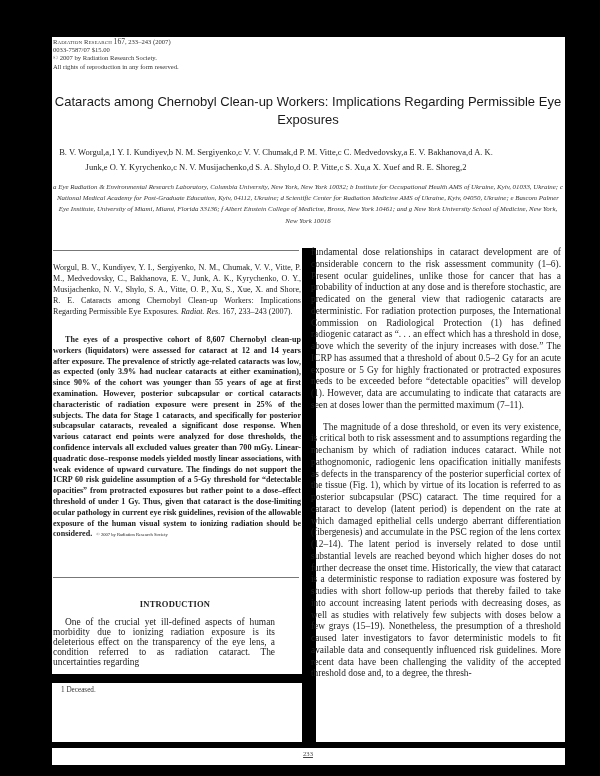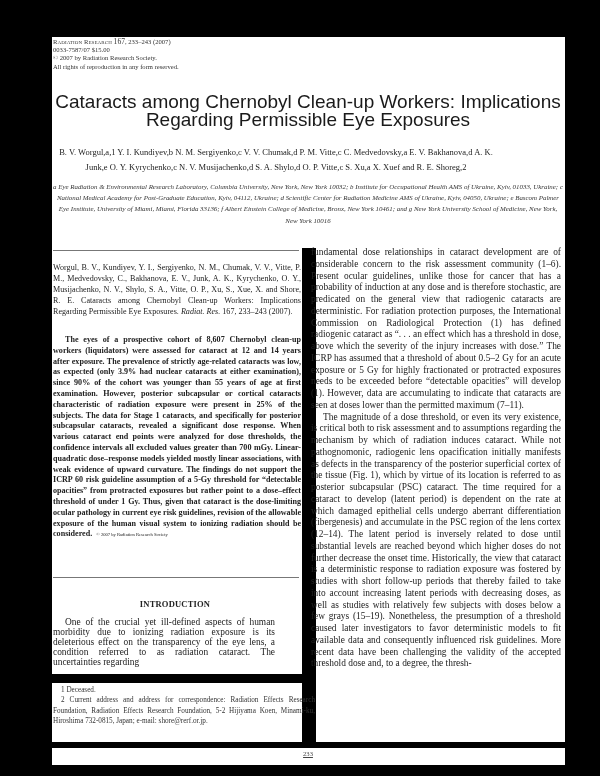--- a/index.html
+++ b/index.html
@@ -7,38 +7,38 @@
     width:600px; height:776px; background:#000; position:relative; overflow:hidden;
     font-family:"Liberation Serif", serif; color:#1a1a1a;
   }
   .page-bg { position:absolute; background:#fff; }
   .abs { position:absolute; }
   .header-block { left:53px; top:38px; width:260px; font-size:6.6px; line-height:8.2px; color:#333; }
   .header-block .journal { font-variant:small-caps; letter-spacing:0.1px; }
   .header-block .vol { font-weight:normal; font-size:7.6px; }
   .title {
     left:52px; width:512px; top:93px; text-align:center;
-    font-family:"Liberation Sans", sans-serif; font-size:19px; line-height:18px; color:#1a1a1a;
+    font-family:"Liberation Sans", sans-serif; font-size:13px; line-height:18px; color:#1a1a1a;
   }
   .authors { left:52px; width:448px; top:145px; text-align:center; font-size:8.5px; line-height:14.5px; color:#222; }
   .affil { left:52px; width:512px; top:181px; text-align:center; font-size:6.9px; line-height:11.2px; font-style:italic; color:#333; }
   .rule { left:53px; width:246px; top:250px; height:1px; background:#777; }
   .abstract-cite { left:53px; width:248px; top:262px; font-size:8.1px; line-height:11.1px; font-weight:normal; text-align:justify; color:#222; }
   .abstract-body { left:53px; width:248px; top:335px; font-size:8.1px; line-height:10.8px; font-weight:bold; text-align:justify; color:#222; }
   .abstract-body p { margin:0; text-indent:12px; }
   .copyright-small { font-size:4.6px; font-weight:normal; }
   .rule2 { left:53px; width:246px; top:577px; height:1px; background:#777; }
   .intro-head { left:53px; width:244px; top:599px; text-align:center; font-weight:bold; font-size:8.5px; color:#222; letter-spacing:0.2px; }
   .intro-body { left:53px; width:222px; top:617px; font-size:9.4px; line-height:10px; text-align:justify; color:#222; }
   .intro-body p { margin:0; text-indent:12px; }
   .footnotes { left:53px; width:262px; top:685px; font-size:7.2px; line-height:10.4px; text-align:justify; color:#333; }
   .footnotes p { margin:0; text-indent:8px; }
   .right-col { left:311px; width:250px; top:247px; font-size:9.4px; line-height:11.75px; text-align:justify; color:#222; }
   .right-col p { margin:0; }
-  .right-col p.indent { text-indent:12px; }
+  .right-col p.indent { text-indent:12px;margin-top:10px; }
   .page-number { left:52px; width:512px; top:750px; text-align:center; font-size:6.6px; color:#444; text-decoration:underline; }
 </style>
 </head>
 <body>
 
 <div class="page-bg" style="left:52px; top:37px; width:513px; height:211px;"></div>
 <div class="page-bg" style="left:52px; top:248px; width:250px; height:426px;"></div>
 <div class="page-bg" style="left:52px; top:683px; width:250px; height:59px;"></div>
 <div class="page-bg" style="left:316px; top:244px; width:249px; height:498px;"></div>
 <div class="page-bg" style="left:52px; top:748px; width:513px; height:17px;"></div>
@@ -67,21 +67,20 @@
 
 <div class="abs rule2"></div>
 
 <div class="abs intro-head">INTRODUCTION</div>
 <div class="abs intro-body">
   <p>One of the crucial yet ill-defined aspects of human morbidity due to ionizing radiation exposure is its deleterious effect on the transparency of the eye lens, a condition referred to as radiation cataract. The uncertainties regarding</p>
 </div>
 
 <div class="abs footnotes">
   <p>1 Deceased.</p>
-  <p>2 Current address and address for correspondence: Radiation Effects Research Foundation, Radiation Effects Research Foundation, 5-2 Hijiyama Koen, Minami-ku, Hiroshima 732-0815, Japan; e-mail: shore@rerf.or.jp.</p>
 </div>
 
 <div class="abs right-col">
   <p>fundamental dose relationships in cataract development are of considerable concern to the risk assessment community (1–6). Present ocular guidelines, unlike those for cancer that has a probability of induction at any dose and is therefore stochastic, are predicated on the general view that radiogenic cataracts are deterministic. For radiation protection purposes, the International Commission on Radiological Protection (1) has defined radiogenic cataract as “. . . an effect which has a threshold in dose, above which the severity of the injury increases with dose.” The ICRP has assumed that a threshold of about 0.5–2 Gy for an acute exposure or 5 Gy for highly fractionated or protracted exposures needs to be exceeded before “detectable opacities” will develop (1). However, data are accumulating to indicate that cataracts are seen at doses lower than the permitted maximum (7–11).</p>
   <p class="indent">The magnitude of a dose threshold, or even its very existence, is critical both to risk assessment and to assumptions regarding the mechanism by which of radiation induces cataract. While not pathognomonic, radiogenic lens opacification initially manifests as defects in the transparency of the posterior superficial cortex of the tissue (Fig. 1), which by virtue of its location is referred to as posterior subcapsular (PSC) cataract. The time required for a cataract to develop (latent period) is dependent on the rate at which damaged epithelial cells undergo aberrant differentiation (fibergenesis) and accumulate in the PSC region of the lens cortex (12–14). The latent period is inversely related to dose until substantial levels are reached beyond which higher doses do not further decrease the onset time. Historically, the view that cataract is a deterministic response to radiation exposure was fostered by studies with short follow-up periods that thereby failed to take into account increasing latent periods with decreasing doses, as well as studies with relatively few subjects with doses below a few grays (15–19). Nonetheless, the presumption of a threshold caused later investigators to favor deterministic models to fit available data and consequently influenced risk guidelines. More recent data have been challenging the validity of the accepted threshold dose and, to a degree, the thresh-</p>
 </div>
 
 <div class="abs page-number">233</div>
 
 </body></html>

